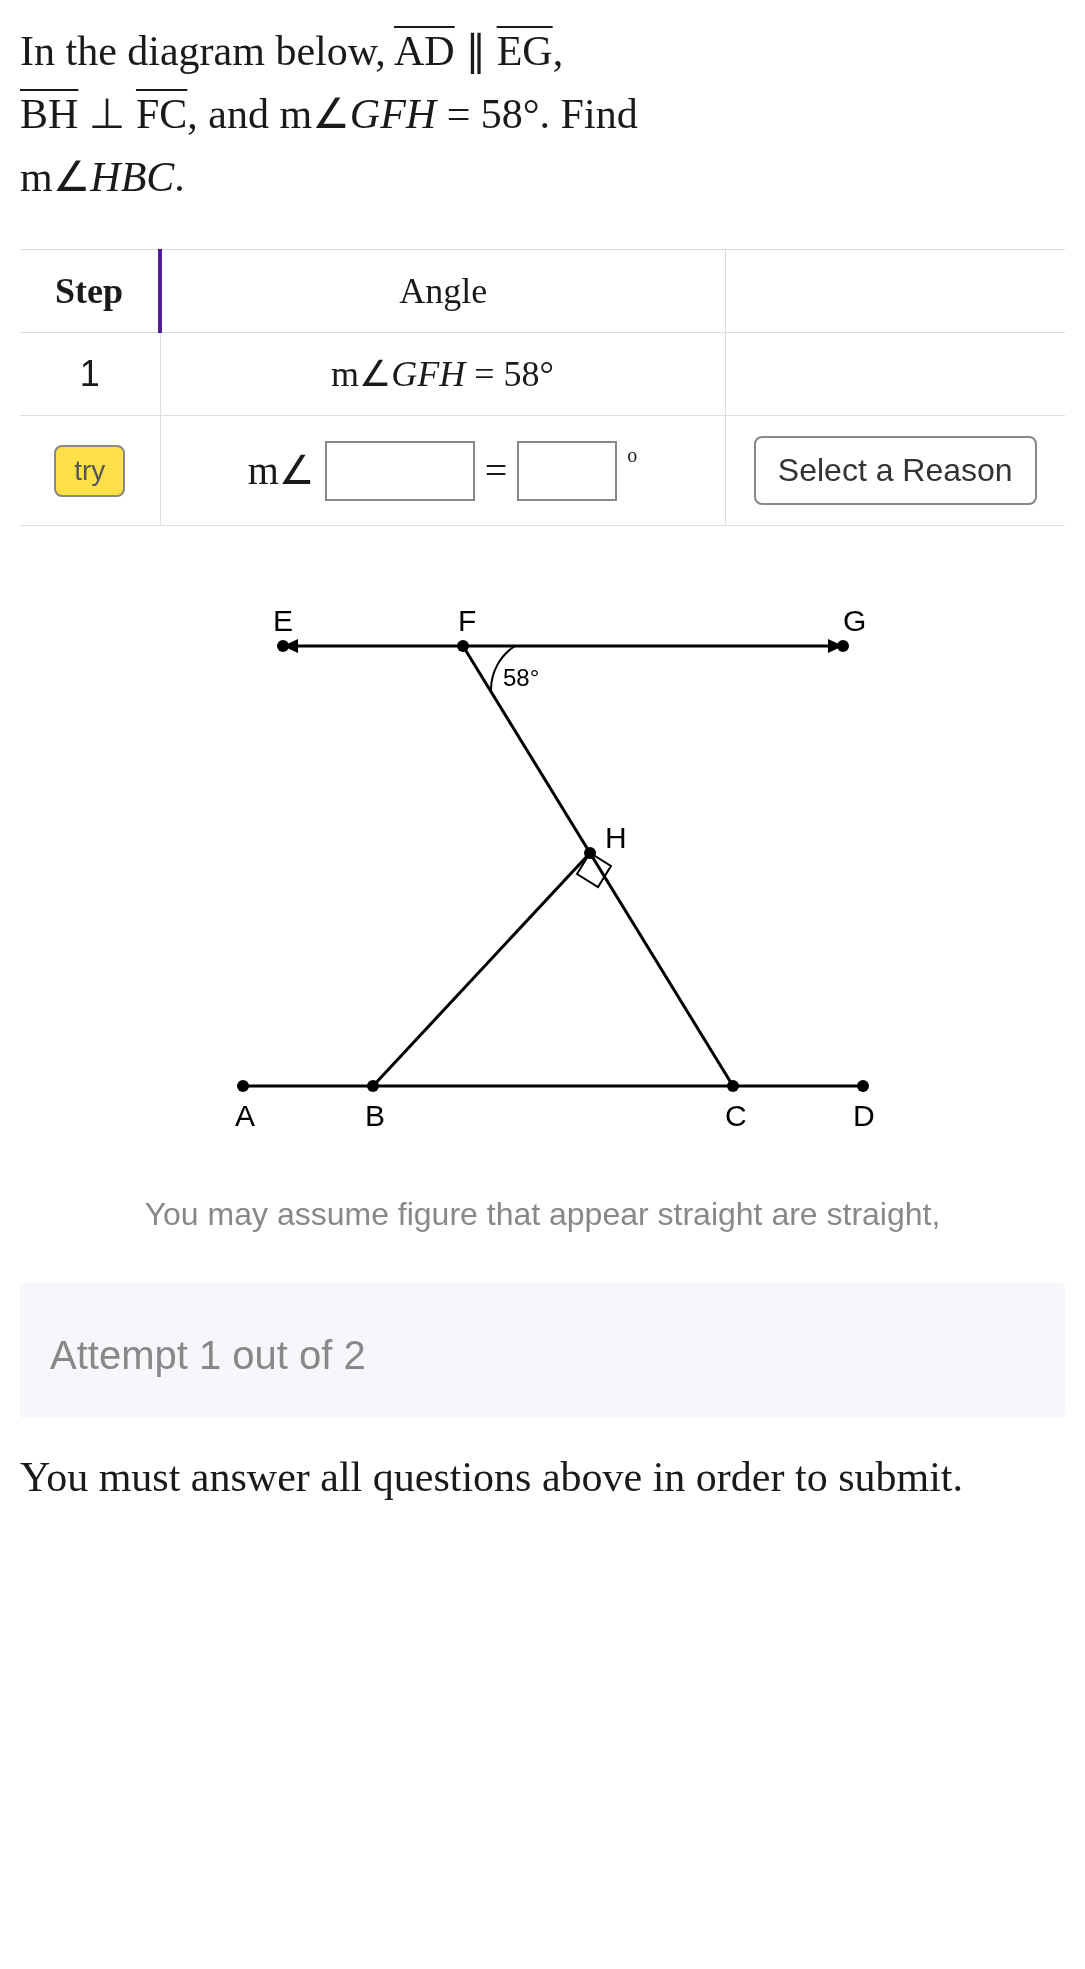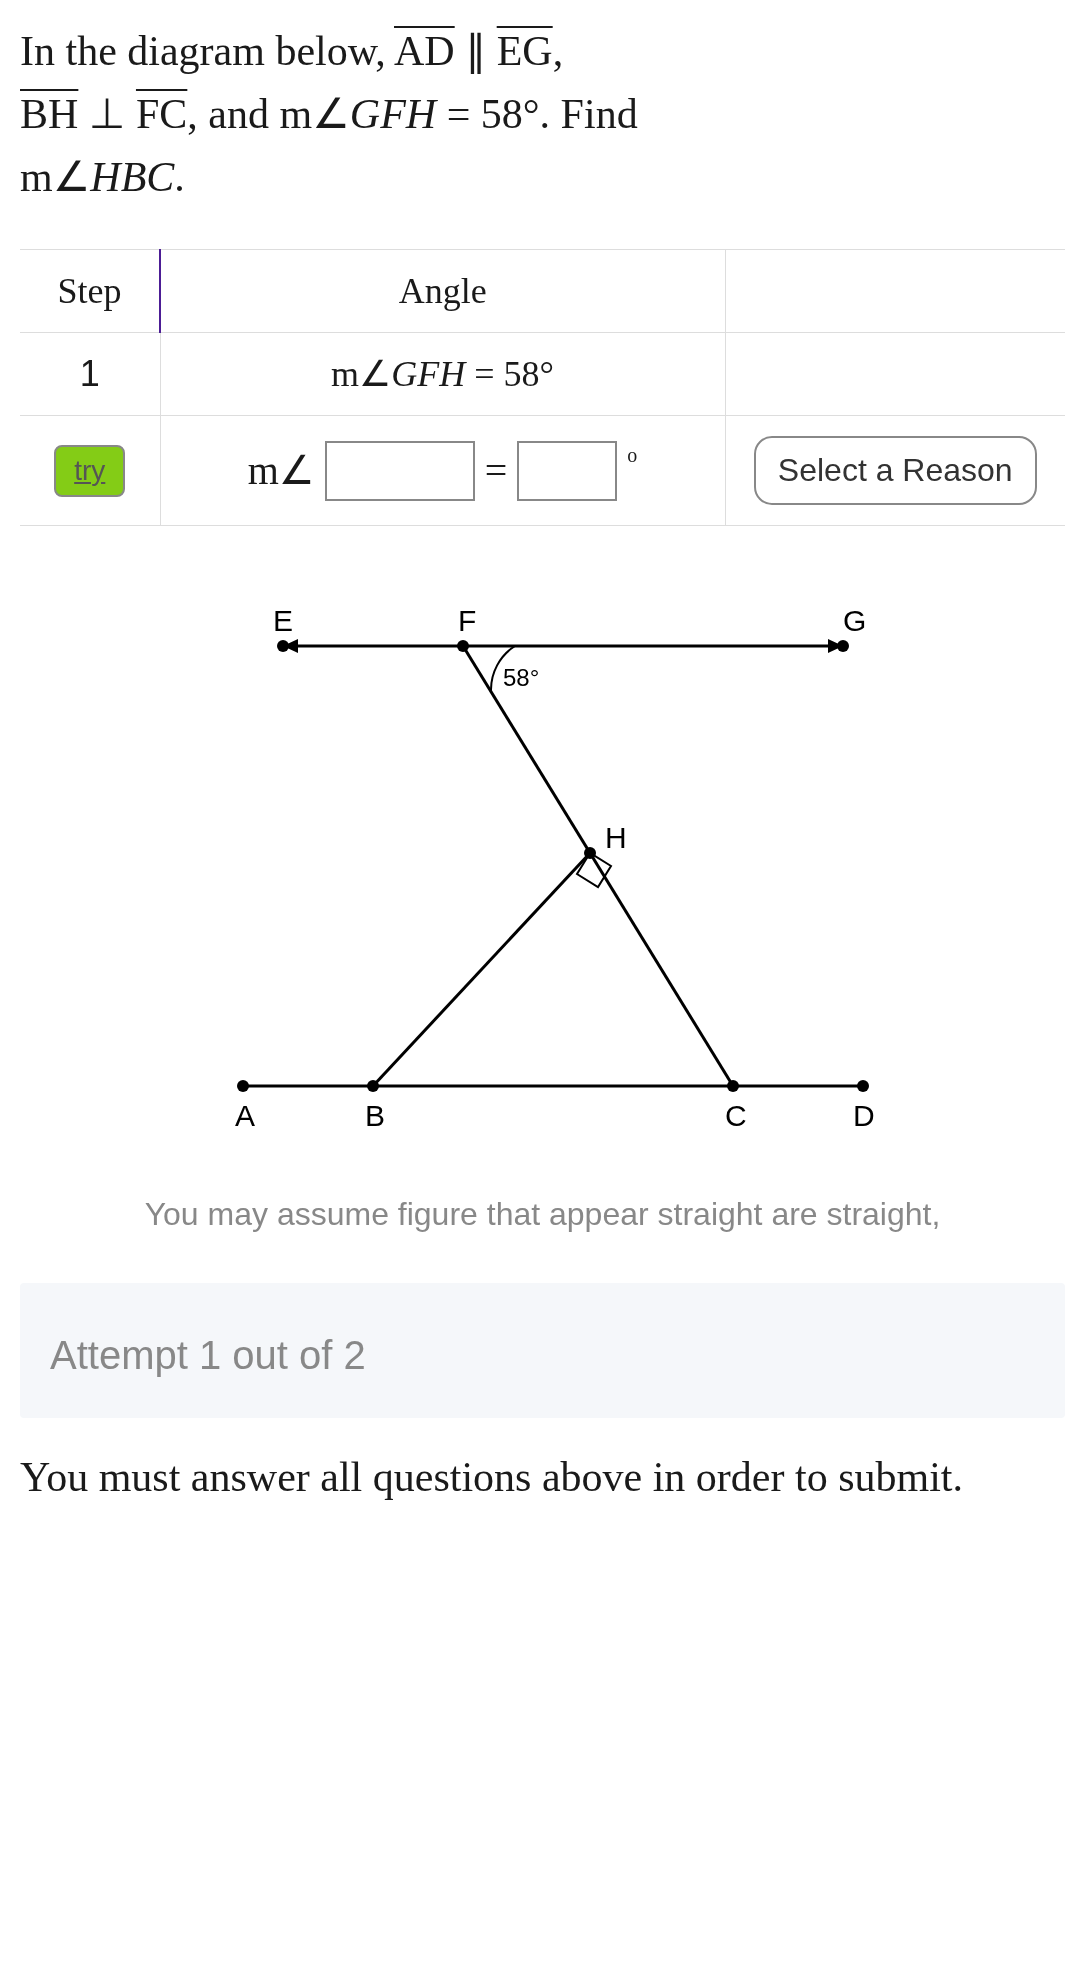--- a/index.html
+++ b/index.html
@@ -28,41 +28,40 @@
       border-collapse: collapse;
     }
     th {
       font-weight: normal;
       font-size: 36px;
       padding: 20px 10px;
       border-top: 1px solid #ddd;
       border-bottom: 1px solid #ddd;
       text-align: center;
     }
-    th:first-child { width: 140px; border-right: 2px solid #4c1d95; }
+    th:first-child { width: 140px; border-right: 4px solid #4c1d95; font-weight: bold; }
     th:nth-child(2) { border-right: 1px solid #ddd; }
     th:last-child { width: 340px; }
     td {
       font-size: 36px;
       padding: 20px 10px;
       border-bottom: 1px solid #ddd;
       text-align: center;
     }
     td:first-child { border-right: 1px solid #ddd; }
     td:nth-child(2) { border-right: 1px solid #ddd; }
     .try-btn {
       display: inline-block;
       border: 2px solid #888;
       border-radius: 8px;
       padding: 8px 18px;
       font-size: 28px;
       font-family: Arial, sans-serif;
       color: #555;
-      background: #84cc16;
-      text-decoration: underline;
+      background: #fde047;
     }
     .angle-row {
       display: flex;
       align-items: center;
       justify-content: center;
       gap: 10px;
       font-size: 40px;
     }
     .input-box {
       display: inline-block;
@@ -74,21 +73,21 @@
     .input-box-small {
       display: inline-block;
       border: 2px solid #888;
       width: 100px;
       height: 60px;
       vertical-align: middle;
     }
     .reason-btn {
       display: inline-block;
       border: 2px solid #888;
-      border-radius: 18px;
+      border-radius: 8px;
       padding: 14px 22px;
       font-size: 32px;
       font-family: Arial, sans-serif;
       color: #333;
       background: #fff;
     }
     .deg-sup {
       font-size: 20px;
       vertical-align: super;
       position: relative;

